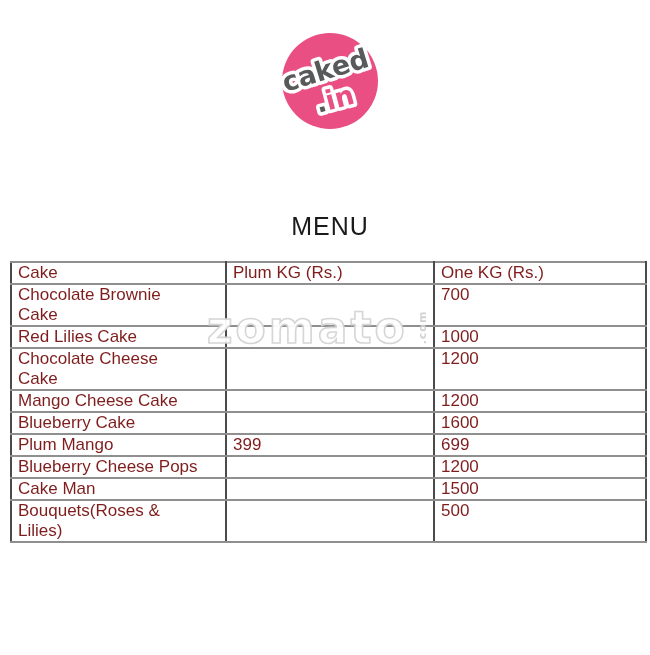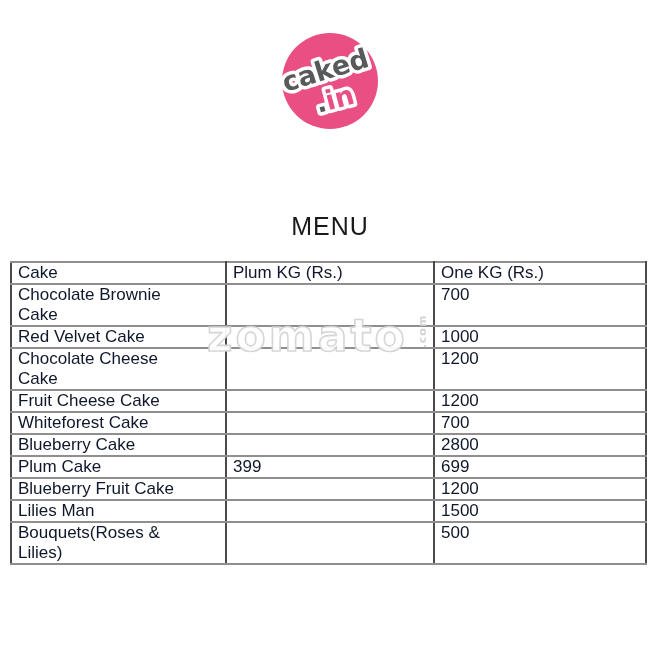--- a/index.html
+++ b/index.html
@@ -38,41 +38,40 @@
     border-top: 2px solid #8f8f8f;
     border-bottom: 2px solid #8f8f8f;
     border-left: 2px solid #4a4a4a;
     border-right: 2px solid #4a4a4a;
     font-size: 17px;
     font-weight: normal;
     line-height: 20px;
     padding: 0 6px;
     text-align: left;
     vertical-align: top;
-    color: #0f172a;
+    color: #7f1d1d;
     white-space: pre-line;
     overflow: hidden;
   }
   .watermark {
     position: absolute;
     left: 207px; top: 302px;
     display: flex;
     align-items: center;
     z-index: 5;
     pointer-events: none;
   }
   .watermark .wm-main {
     font-family: "DejaVu Sans", sans-serif;
     font-size: 44px;
     font-weight: bold;
     letter-spacing: 3px;
     color: #ffffff;
     -webkit-text-stroke: 1.6px #d4d4d4;
     opacity: 0.95;
-    margin-top: 8px;
   }
   .watermark .wm-suffix {
     font-family: "DejaVu Sans", sans-serif;
     font-size: 11px;
     font-weight: bold;
     color: #cfcfcf;
     transform: rotate(-90deg);
     letter-spacing: 1px;
     margin-left: -2px;
     opacity: 0.95;
@@ -105,57 +104,52 @@
     </tr>
   </thead>
   <tbody>
       <tr>
         <td>Chocolate Brownie
 Cake</td>
         <td></td>
         <td>700</td>
       </tr>
       <tr>
-        <td>Red Velvet Cake</td>
+        <td>Red Lilies Cake</td>
         <td></td>
         <td>1000</td>
       </tr>
       <tr>
         <td>Chocolate Cheese
 Cake</td>
         <td></td>
         <td>1200</td>
       </tr>
       <tr>
-        <td>Fruit Cheese Cake</td>
+        <td>Mango Cheese Cake</td>
         <td></td>
         <td>1200</td>
       </tr>
       <tr>
-        <td>Whiteforest Cake</td>
+        <td>Blueberry Cake</td>
         <td></td>
-        <td>700</td>
+        <td>1600</td>
       </tr>
       <tr>
-        <td>Blueberry Cake</td>
-        <td></td>
-        <td>2800</td>
-      </tr>
-      <tr>
-        <td>Plum Cake</td>
+        <td>Plum Mango</td>
         <td>399</td>
         <td>699</td>
       </tr>
       <tr>
-        <td>Blueberry Fruit Cake</td>
+        <td>Blueberry Cheese Pops</td>
         <td></td>
         <td>1200</td>
       </tr>
       <tr>
-        <td>Lilies Man</td>
+        <td>Cake Man</td>
         <td></td>
         <td>1500</td>
       </tr>
       <tr>
         <td>Bouquets(Roses &amp;
 Lilies)</td>
         <td></td>
         <td>500</td>
       </tr>
     </tbody>

